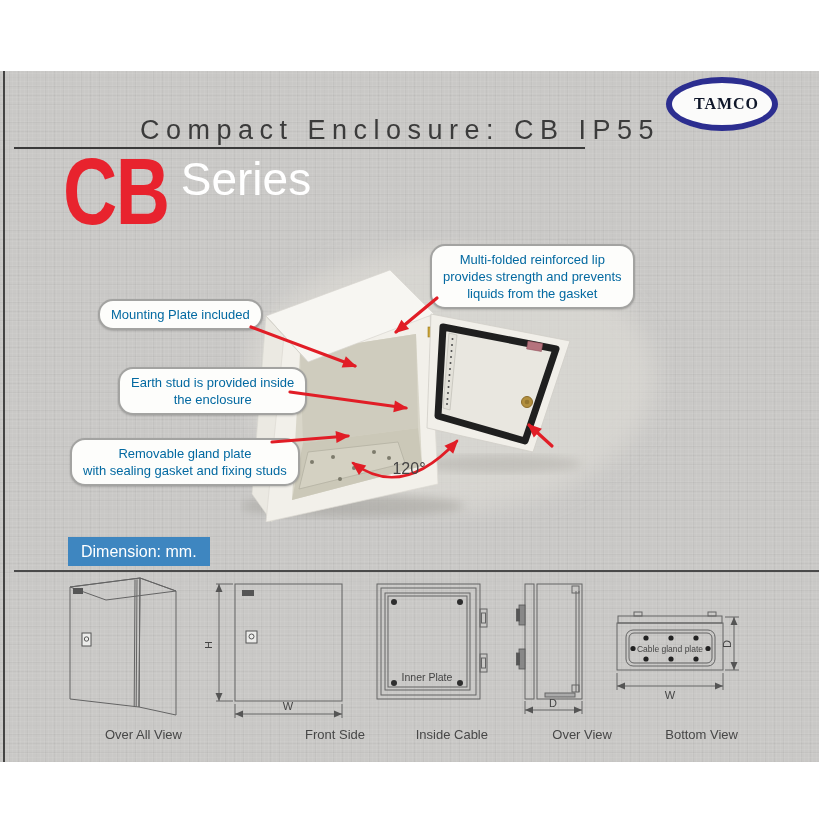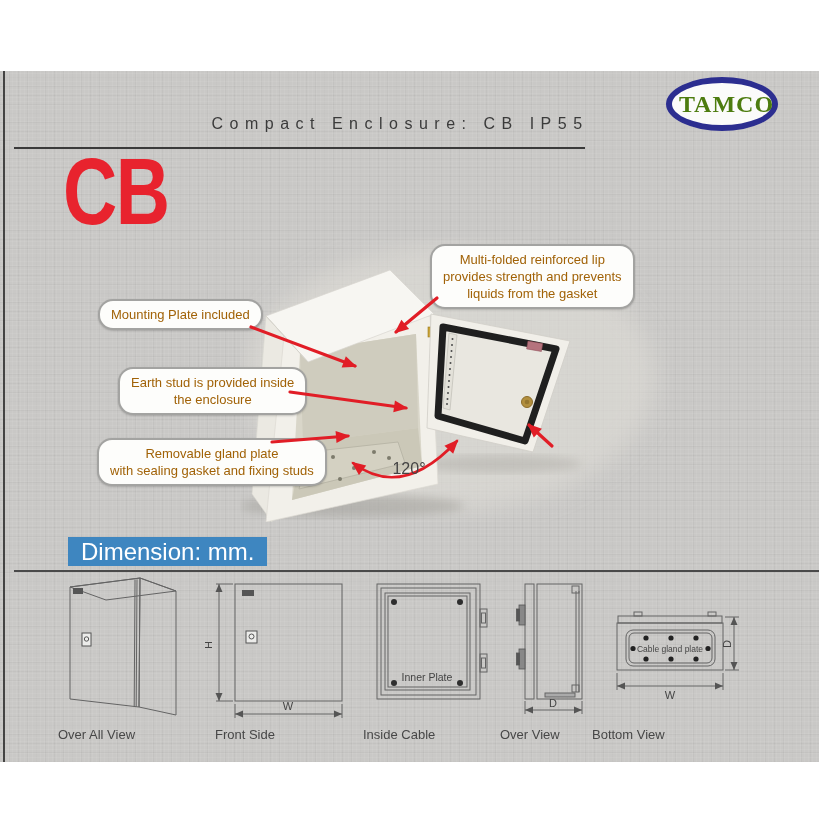--- a/index.html
+++ b/index.html
@@ -9,59 +9,59 @@
   .content-area{position:absolute;left:0;top:71px;width:819px;height:691px;
     background-color:#c9c8c6;
     background-image:
       repeating-linear-gradient(90deg, rgba(255,255,255,.06) 0 1px, rgba(0,0,0,0) 1px 4px),
       repeating-linear-gradient(0deg,  rgba(255,255,255,.06) 0 1px, rgba(0,0,0,0) 1px 4px),
       repeating-linear-gradient(90deg, rgba(0,0,0,.03) 0 1px, transparent 1px 9px),
       repeating-linear-gradient(0deg,  rgba(0,0,0,.03) 0 1px, transparent 1px 9px);}
   .left-edge-line{position:absolute;left:3px;top:71px;width:2px;height:691px;background:#222;opacity:.8;}
 
   .page-title{position:absolute;left:100px;top:115px;width:600px;text-align:center;
-    font-size:16px;font-weight:500;letter-spacing:6.5px;color:#3b3b3b;}
+    font-size:27px;font-weight:500;letter-spacing:6.5px;color:#3b3b3b;}
   .title-underline{position:absolute;left:14px;top:147px;width:571px;height:2px;background:#3a3a3a;}
 
   .logo{position:absolute;left:666px;top:77px;width:112px;height:54px;border:6px solid #2c2e90;
     border-radius:50%;background:#fbfbfa;display:flex;align-items:center;justify-content:center;
     box-sizing:border-box;}
-  .logo span{font-family:"Liberation Serif",serif;font-weight:bold;font-size:24px;color:#4d7c0f;
+  .logo span{font-family:"Liberation Serif",serif;font-weight:bold;font-size:16px;color:#0f172a;
     letter-spacing:1px;margin-left:9px;}
 
   .series{position:absolute;left:63px;top:142px;display:flex;align-items:flex-start;}
   .series-code{display:inline-block;font-size:94px;line-height:100px;font-weight:600;color:#e8232e;
     transform:scaleX(.8);transform-origin:left top;letter-spacing:-2px;}
   .series-suffix{display:inline-block;font-size:46px;line-height:46px;font-weight:400;color:#ffffff;
     margin-top:14px;margin-left:-14px;}
 
   .photo-svg,.arrows-svg{position:absolute;left:240px;top:238px;width:430px;height:284px;}
   .photo-svg{z-index:1;}
   .arrows-svg{z-index:3;pointer-events:none;}
 
   .callout{position:absolute;z-index:2;background:#fdfdfb;border:2px solid #a3a3a1;border-radius:15px;
-    color:#a16207;font-size:13px;line-height:1.32;text-align:center;padding:5px 11px;
+    color:#0369a1;font-size:13px;line-height:1.32;text-align:center;padding:5px 11px;
     white-space:pre-line;box-shadow:0 1px 2px rgba(0,0,0,.18);}
   .c1{left:430px;top:244px;}
   .c2{left:98px;top:299px;}
   .c3{left:118px;top:367px;}
-  .c4{left:70px;top:438px;margin-left:27px;}
+  .c4{left:70px;top:438px;}
   .c5{left:545px;top:441px;}
 
   .dim-badge{position:absolute;left:68px;top:537px;height:29px;line-height:29px;padding:0 13px;
-    background:#3e86c0;color:#ffffff;font-size:24px;font-weight:500;z-index:2;}
+    background:#3e86c0;color:#ffffff;font-size:16px;font-weight:500;z-index:2;}
   .dim-underline{position:absolute;left:14px;top:570px;width:805px;height:2px;background:#4a4a4a;}
 
   .fig-svg{position:absolute;top:575px;}
   .f1{left:56px;width:124px;height:148px;}
   .f2{left:205px;width:150px;height:148px;}
   .f3{left:363px;width:125px;height:148px;}
   .f4{left:500px;width:112px;height:148px;}
   .f5{left:602px;width:146px;height:148px;}
-  .fig-caption{position:absolute;top:727px;text-align:left;font-size:13px;color:#474747;}
+  .fig-caption{position:absolute;top:727px;text-align:right;font-size:13px;color:#474747;}
   .cap1{left:58px;width:124px;}
   .cap2{left:215px;width:150px;}
   .cap3{left:363px;width:125px;}
   .cap4{left:500px;width:112px;}
   .cap5{left:592px;width:146px;}
 
   svg text{font-family:"Liberation Sans",sans-serif;fill:#444;}
   .drawing{stroke:#646464;stroke-width:1;fill:none;}
 </style>
 </head>
@@ -90,20 +90,21 @@
   <div class="left-edge-line"></div>
 
   <div class="page-title">Compact Enclosure: CB IP55</div>
   <div class="title-underline"></div>
   <div class="logo">
     <span>TAMCO</span>
   </div>
 
   <div class="series">
     <span class="series-code">CB</span>
+    <span class="series-suffix">Series</span>
   </div>
 
   <svg class="photo-svg" viewBox="240 238 430 284">
     <ellipse cx="450" cy="378" rx="205" ry="132" fill="#dedcd6" opacity=".65" filter="url(#soft)"></ellipse>
     <ellipse cx="352" cy="506" rx="112" ry="11" fill="#9e9c96" opacity=".5" filter="url(#soft2)"></ellipse>
     <ellipse cx="500" cy="464" rx="82" ry="9" fill="#a5a39d" opacity=".4" filter="url(#soft2)"></ellipse>
 
     <polygon points="266,316 284,336 272,522 252,494" fill="#ebe9e2" stroke="#d9d7d0" stroke-width=".6"></polygon>
 
     <polygon points="284,336 430,316 438,484 266,522" fill="#f2f0ea" stroke="#dcdad2" stroke-width=".7"></polygon>

